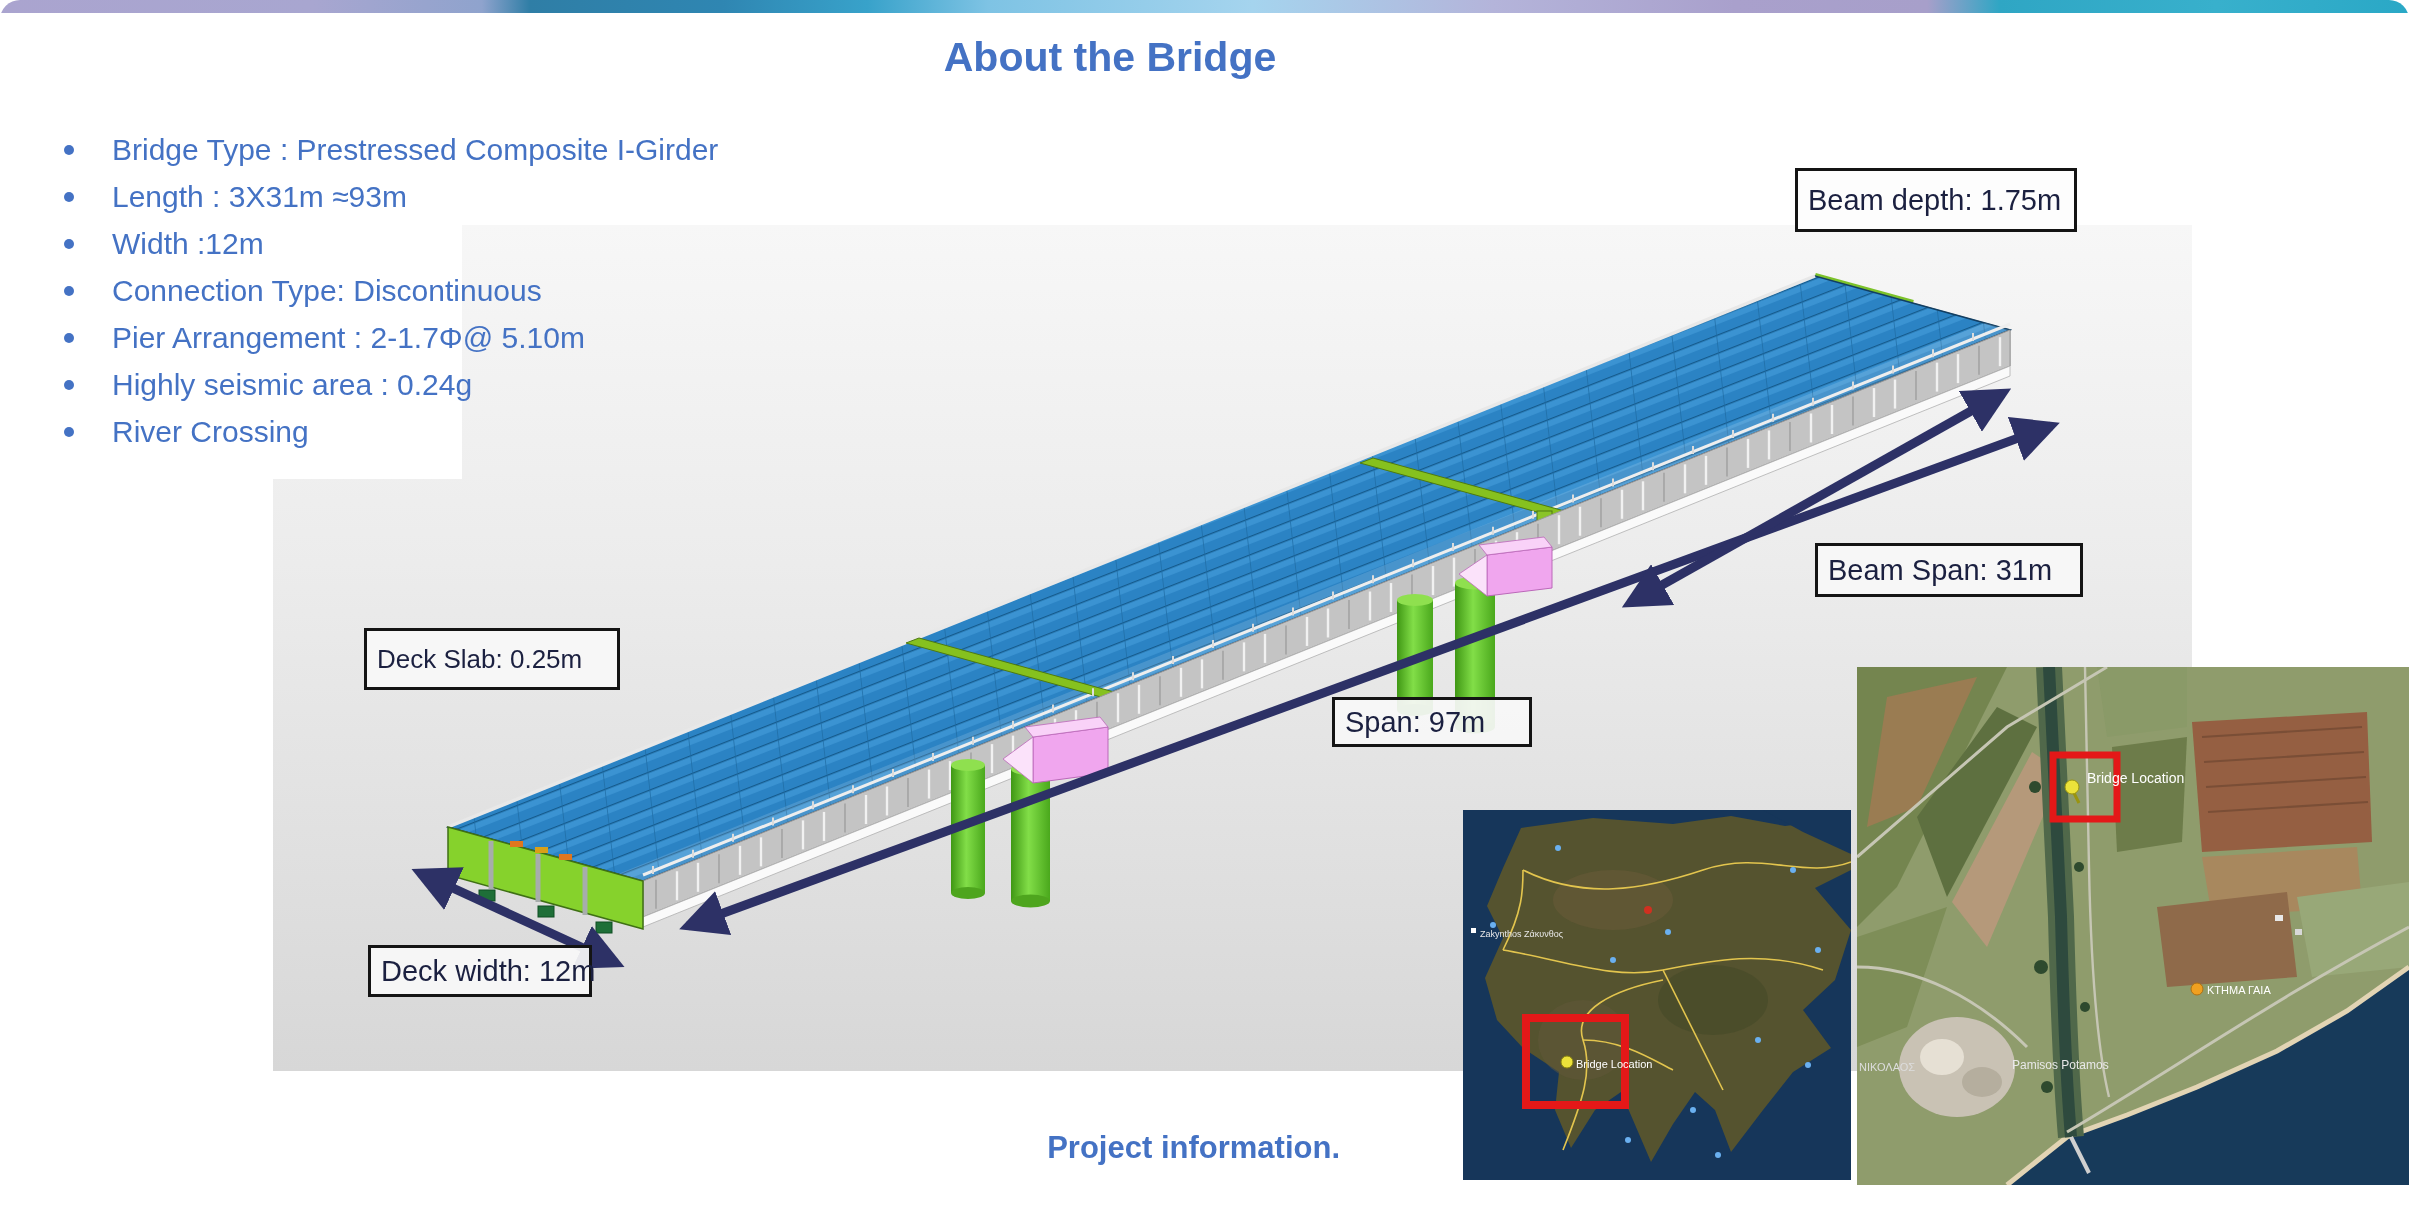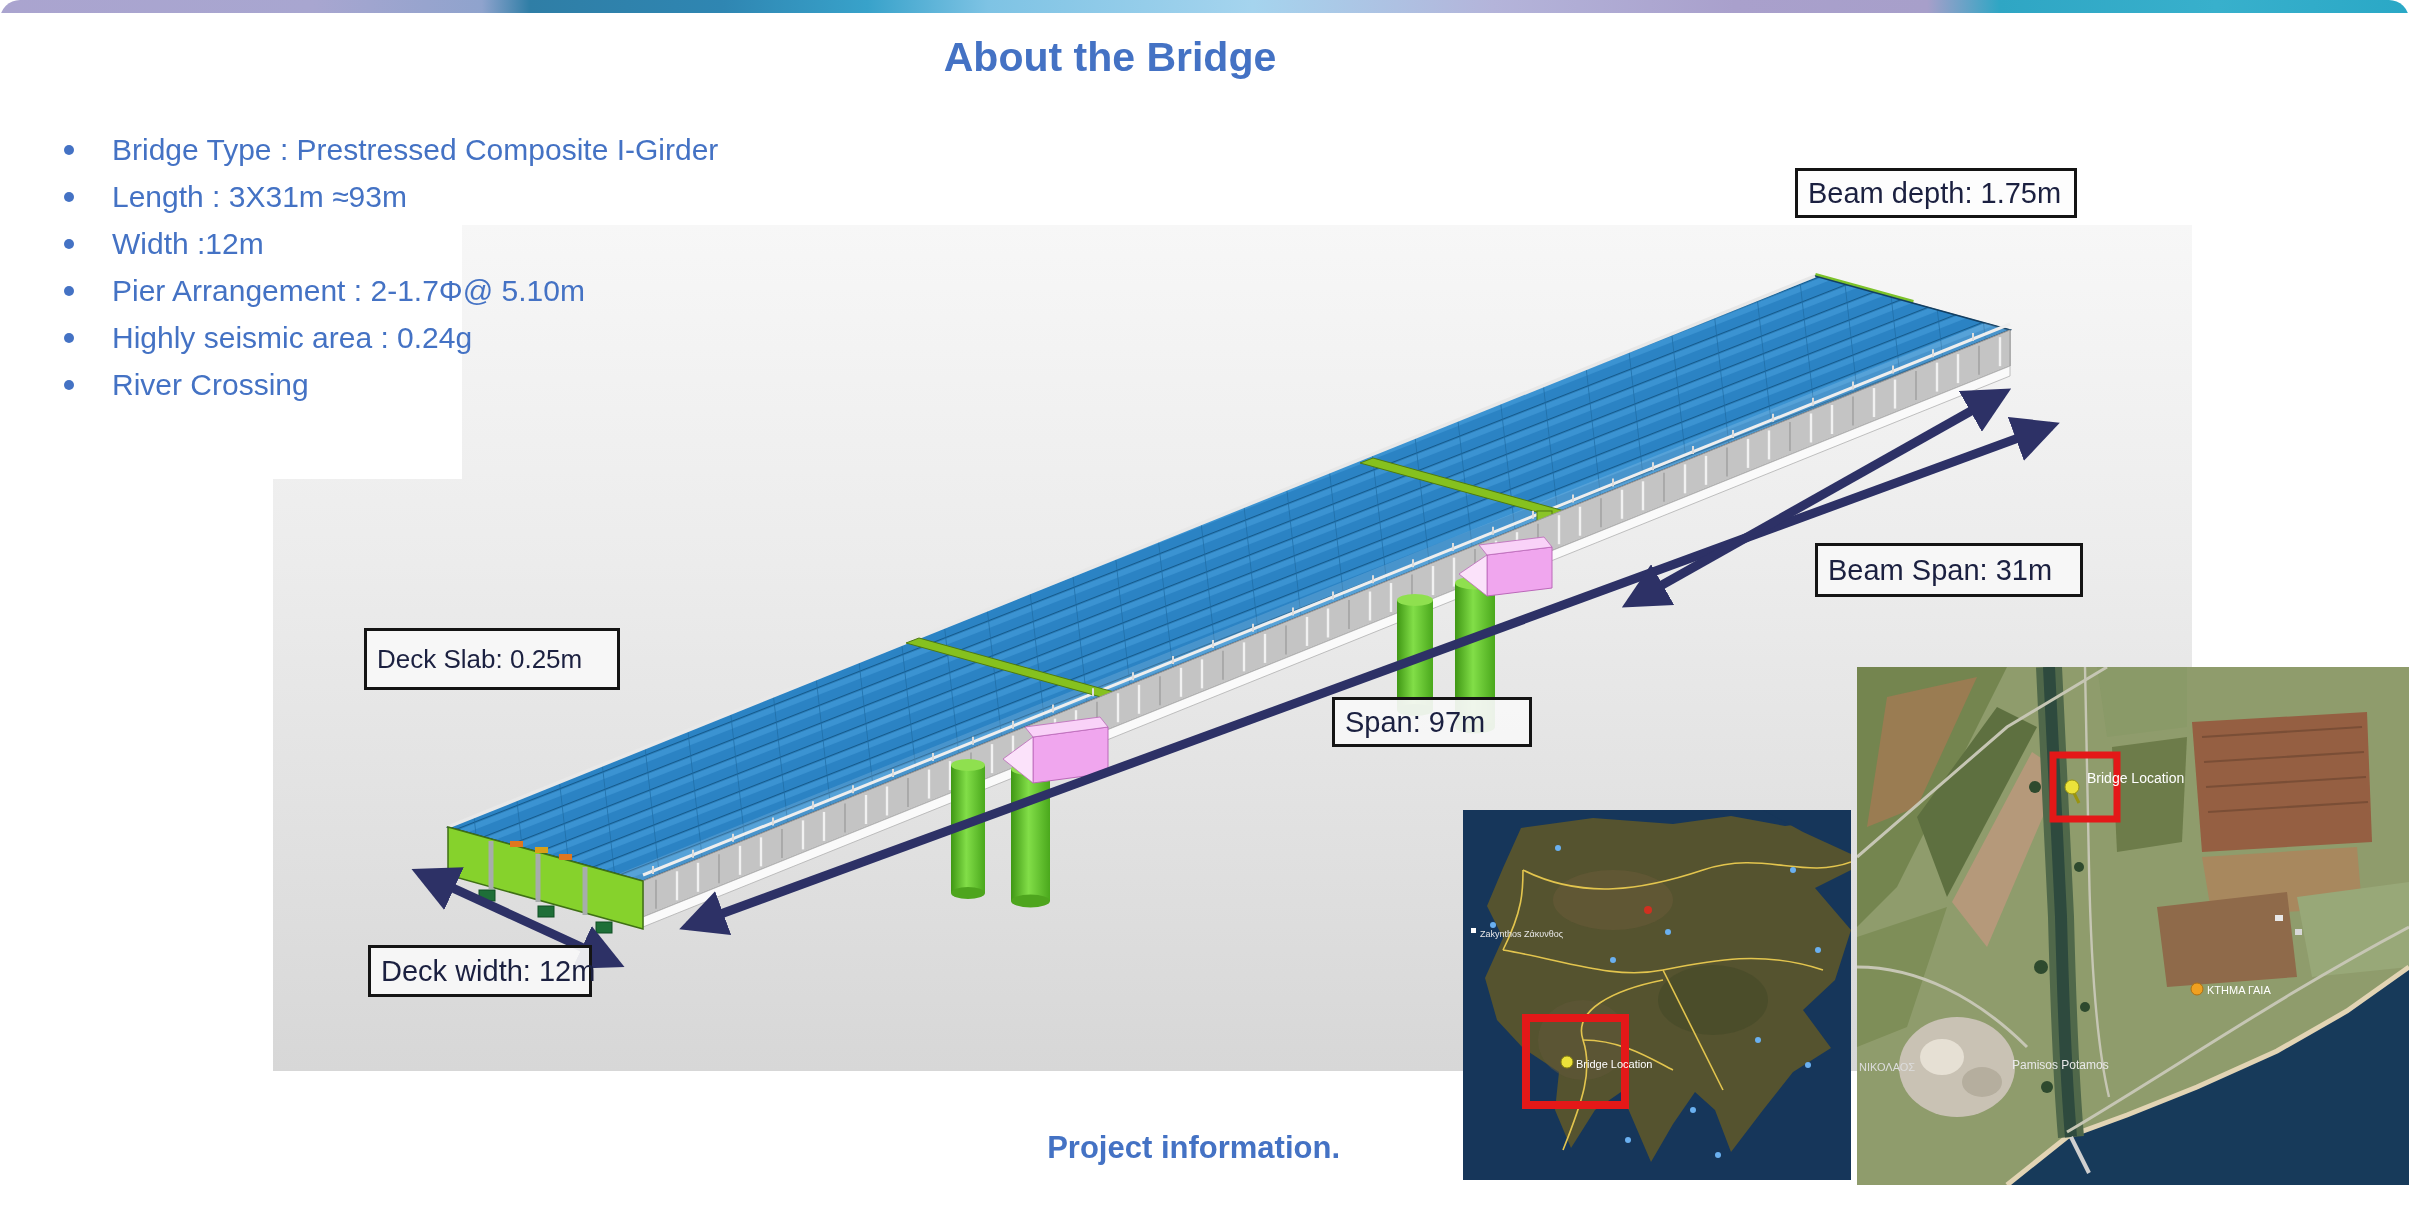--- a/index.html
+++ b/index.html
@@ -16,21 +16,21 @@
   .bullets li{display:flex;align-items:center;height:47px;font-size:30px;color:#4472c4;white-space:nowrap;}
   .bullets .dot{width:10px;height:10px;border-radius:50%;background:#4472c4;margin-right:38px;flex:0 0 auto;}
   
   .viewport{position:absolute;left:273px;top:225px;width:1919px;height:846px;
     background:linear-gradient(180deg,#f7f7f7 0%,#ececec 40%,#d7d7d7 100%);}
   .bridge-svg{position:absolute;left:273px;top:225px;}
   
   .dim{position:absolute;box-sizing:border-box;border:3px solid #141414;color:#1b2040;
     background:rgba(248,248,248,0.93);display:flex;align-items:center;padding-left:10px;
     font-size:29px;white-space:nowrap;}
-  .lbl-beam-depth{left:1795px;top:168px;width:282px;height:50px;background:#fdfdfd;}
+  .lbl-beam-depth{left:1795px;top:168px;width:282px;height:64px;background:#fdfdfd;}
   .lbl-beam-span{left:1815px;top:543px;width:268px;height:54px;}
   .lbl-deck-slab{left:364px;top:628px;width:256px;height:62px;font-size:26px;}
   .lbl-span{left:1332px;top:697px;width:200px;height:50px;}
   .lbl-deck-width{left:368px;top:945px;width:224px;height:52px;}
   
   .map{position:absolute;overflow:hidden;}
   .map-overview{left:1463px;top:810px;width:388px;height:370px;background:#16365a;}
   .map-detail{left:1857px;top:667px;width:552px;height:518px;background:#8f9c6c;}
   .map text{paint-order:stroke;}
   .caption{position:absolute;left:1000px;top:1130px;width:340px;text-align:right;
@@ -244,20 +244,24 @@
       <li>
         <span class="dot"></span>
         <span>Length : 3X31m ≈93m</span>
       </li>
       <li>
         <span class="dot"></span>
         <span>Width :12m</span>
       </li>
       <li>
         <span class="dot"></span>
+        <span>Connection Type: Discontinuous</span>
+      </li>
+      <li>
+        <span class="dot"></span>
         <span>Pier Arrangement : 2-1.7Φ@ 5.10m</span>
       </li>
       <li>
         <span class="dot"></span>
         <span>Highly seismic area : 0.24g</span>
       </li>
       <li>
         <span class="dot"></span>
         <span>River Crossing</span>
       </li>

